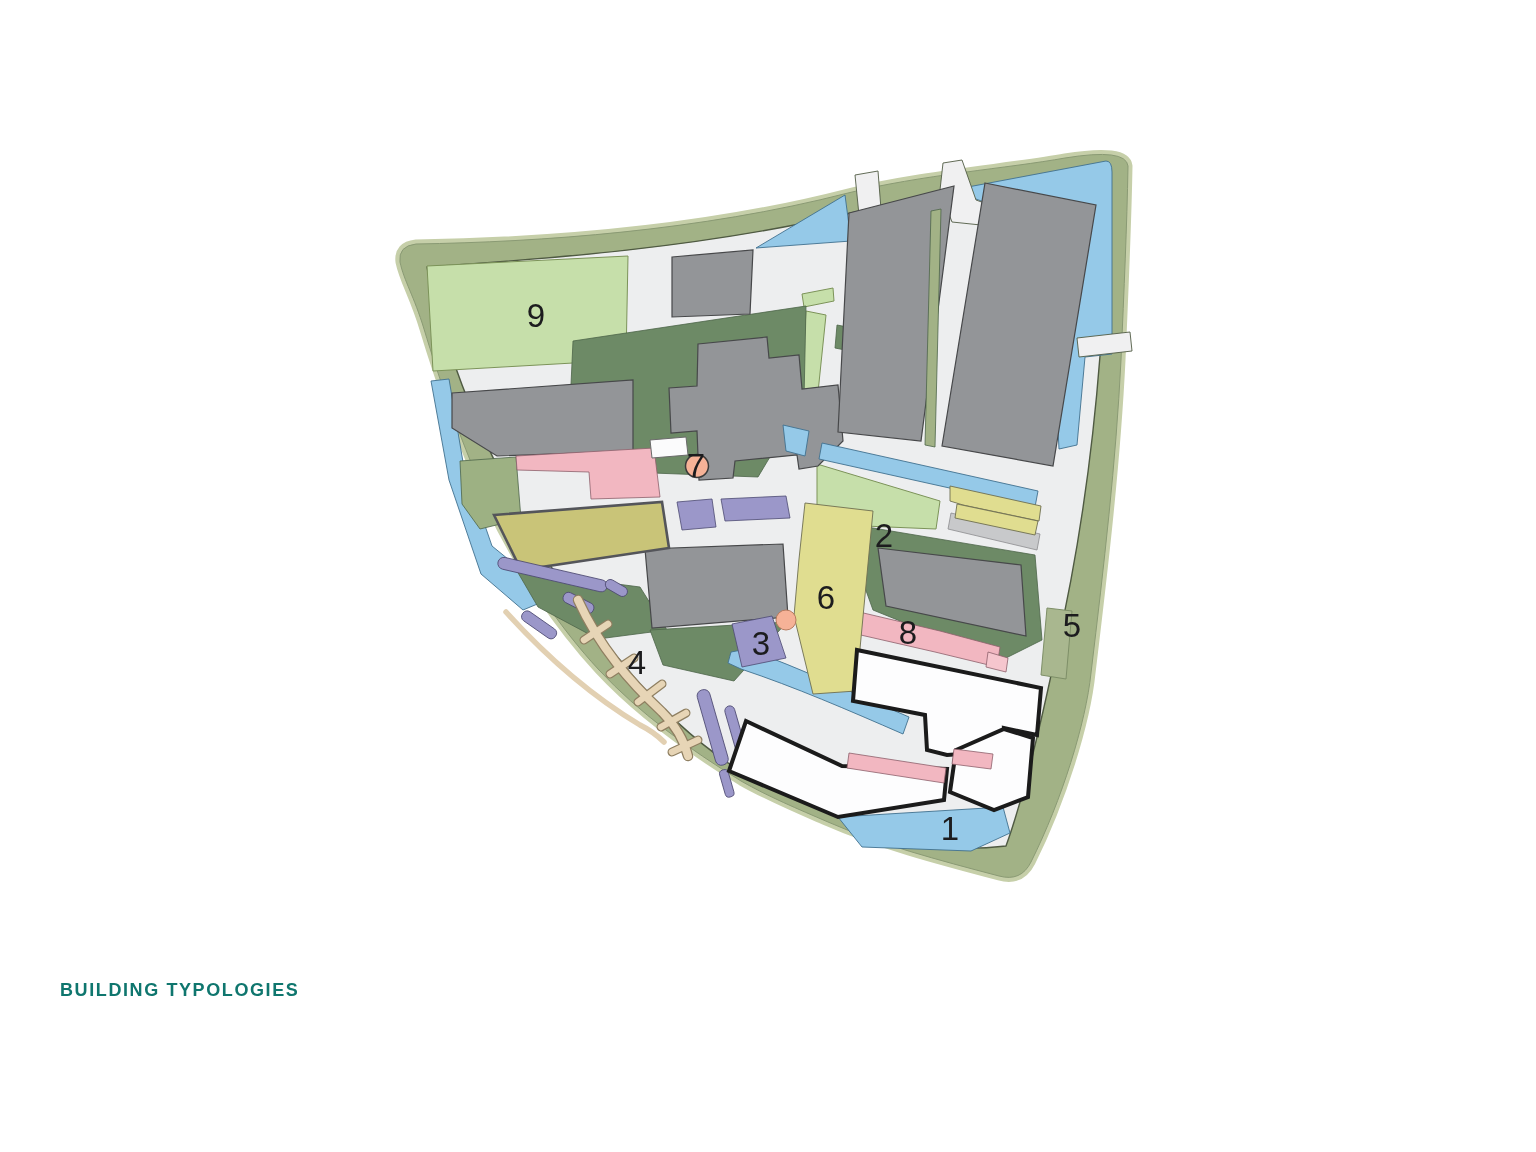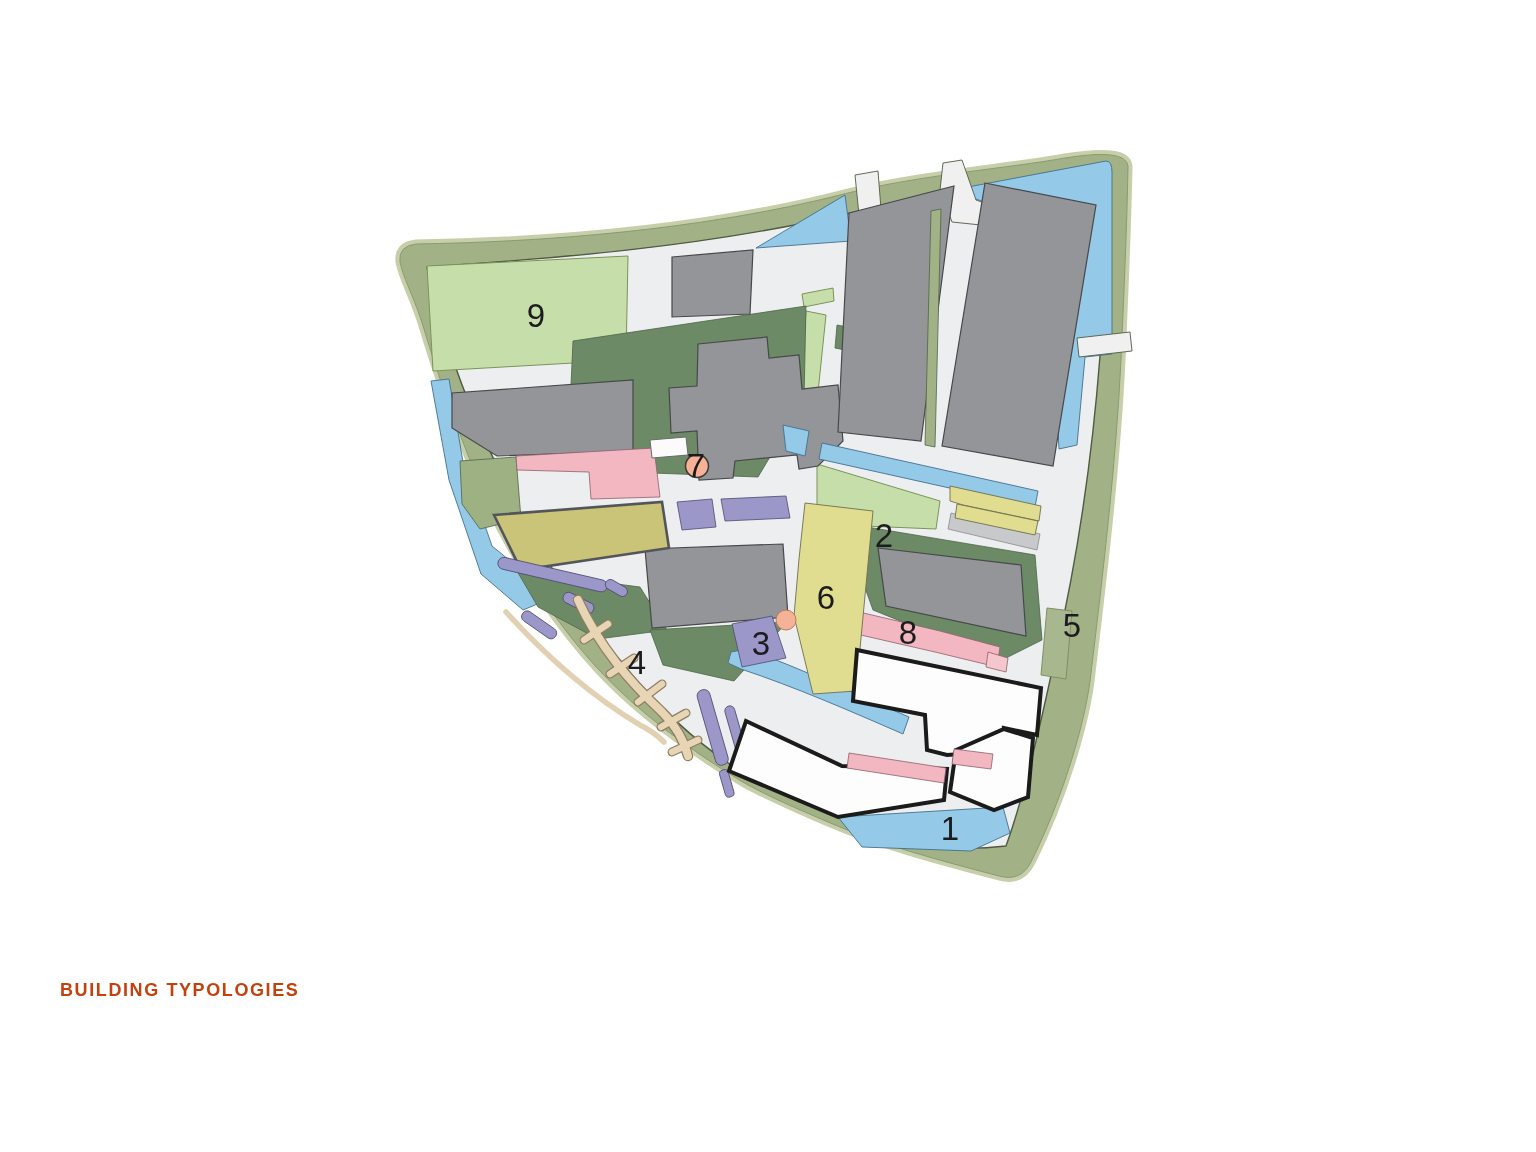--- a/index.html
+++ b/index.html
@@ -1,19 +1,19 @@
 <!DOCTYPE html>
 <html><head>
 <meta charset="utf-8">
 <style>
   html,body{margin:0;padding:0;background:#ffffff;}
   .stage{position:relative;width:1536px;height:1152px;background:#ffffff;overflow:hidden;
          font-family:"Liberation Sans", sans-serif;}
   .page-title{position:absolute;left:60px;top:980px;font-size:18px;font-weight:bold;
-              letter-spacing:1.6px;color:#c2410c;}
+              letter-spacing:1.6px;color:#0f766e;}
   svg{position:absolute;left:0;top:0;}
   
   .band-rim{fill:none;stroke:#c6cfa9;stroke-width:9;stroke-linejoin:round;}
   .band-core{stroke:#8a9a74;stroke-width:1;}
   .interior{stroke:#4f5a42;stroke-width:1.4;stroke-linejoin:round;}
   .wtr{stroke:#41708f;stroke-width:0.9;}
   .lawn{stroke:#7c9359;stroke-width:1;}
   .dkgreen{stroke:#4d6549;stroke-width:0.8;}
   .gray{stroke:#47484a;stroke-width:1.2;}
   .notch{fill:#f0f0f1;stroke:#505b44;stroke-width:0.9;}

